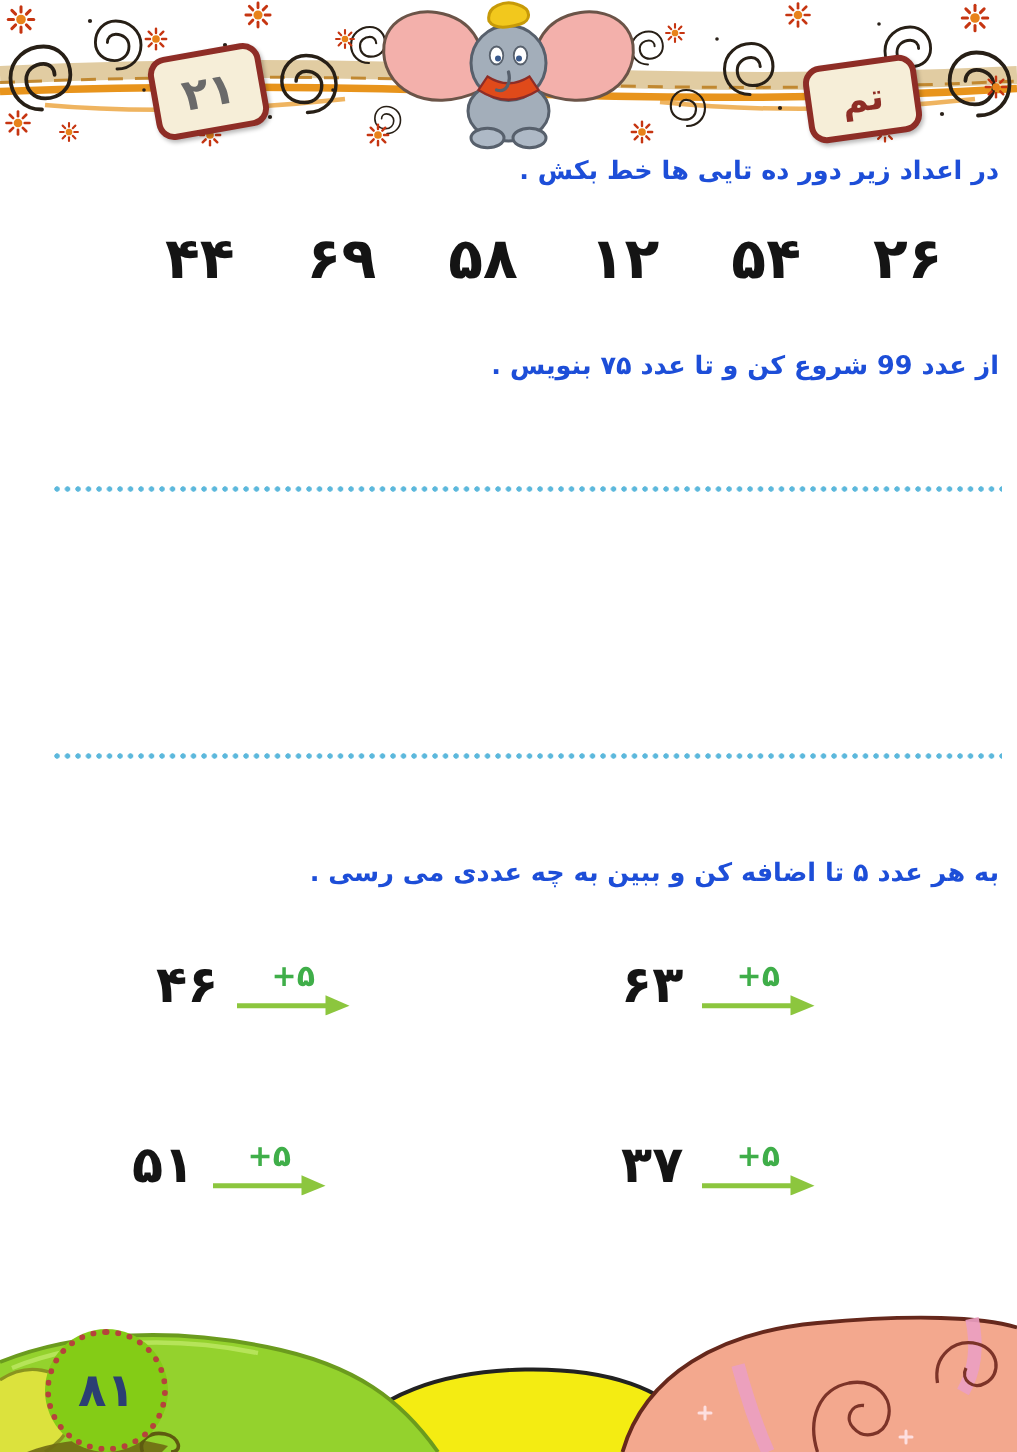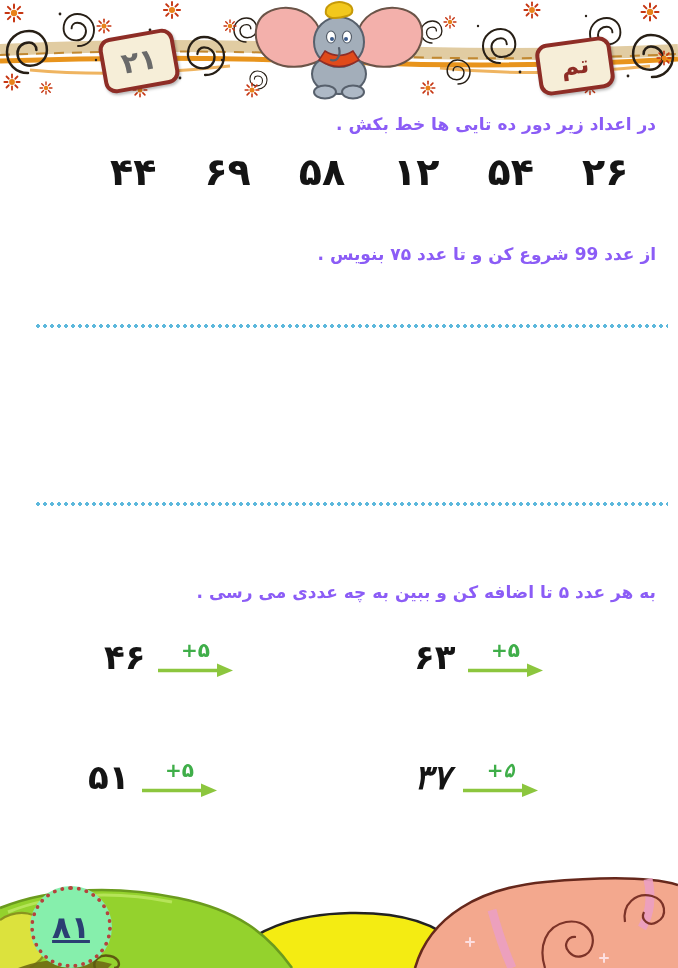--- a/index.html
+++ b/index.html
@@ -16,22 +16,22 @@
     background:#f6eed8; border:4px solid #8e2d26; border-radius:12px;
     box-shadow:1px 2px 3px rgba(0,0,0,.28); font-weight:bold;
   }
   .badge-left  { left:101px; top:33px; width:68px; height:48px; transform:rotate(-10deg);
                  font-size:29px; color:#6a6a6a; }
   .badge-right { left:537px; top:40px; width:68px; height:44px; transform:rotate(-8deg);
                  font-size:24px; color:#8e2d26; }
 
   
   .instruction {
-    position:absolute; right:12px; margin:10px; direction:rtl; text-align:right;
-    font-size:17px; font-weight:bold; color:#8b5cf6; letter-spacing:0;
+    position:absolute; right:12px; margin:0; direction:rtl; text-align:right;
+    font-size:17px; font-weight:bold; color:#1d4ed8; letter-spacing:0;
   }
   .instr-1 { top:104px; }
   .instr-2 { top:234px; }
   .instr-3 { top:398px; }
   .instr-4 { top:572px; }
 
   
   .numbers-row {
     position:absolute; top:146px; left:62px; width:556px; height:52px;
     display:flex; direction:ltr; justify-content:space-between; align-items:center;
@@ -47,33 +47,33 @@
   .line-1 { top:324px; }
   .line-2 { top:502px; }
 
   
   .add-item {
     position:absolute; display:flex; direction:ltr; align-items:flex-end; gap:12px;margin-left:20px;
   }
   .add-1 { top:640px; left:84px; }
   .add-2 { top:640px; left:394px; }
   .add-3 { top:760px; left:68px;align-items:center; }
-  .add-4 { top:760px; left:394px;font-style:italic; }
+  .add-4 { top:760px; left:394px; }
   .add-number { font-size:34px; font-weight:bold; color:#141414; line-height:1; padding-bottom:3px; }
   .arrow-wrap { display:flex; flex-direction:column; align-items:center; }
   .plus-label { color:#3fae49; font-size:20px; font-weight:bold; line-height:1; margin-bottom:1px; }
   .arrow-svg { display:block; }
 
   
   .footer-art { position:absolute; left:0; bottom:0; }
   .page-badge {
     position:absolute; left:30px; top:886px; width:74px; height:74px; z-index:5;
-    border-radius:50%; border:4px dotted #b5433c; background:#86efac;
+    border-radius:50%; border:4px dotted #b5433c; background:#84cc16;
     display:flex; align-items:center; justify-content:center;
-    font-size:31px; font-weight:bold; color:#2b3f73;text-decoration:underline;
+    font-size:31px; font-weight:bold; color:#2b3f73;
   }
 </style>
 </head>
 <body>
 
 <div class="page">
 
   <div class="header">
     <svg class="header-art" width="678" height="100" viewBox="0 0 678 100">
       <defs>

